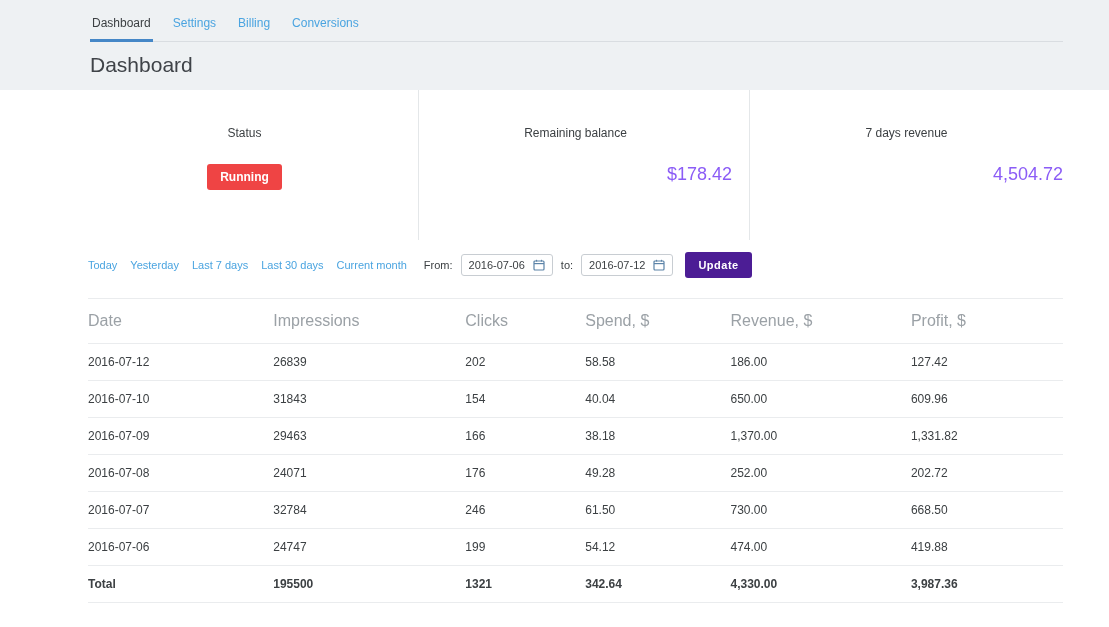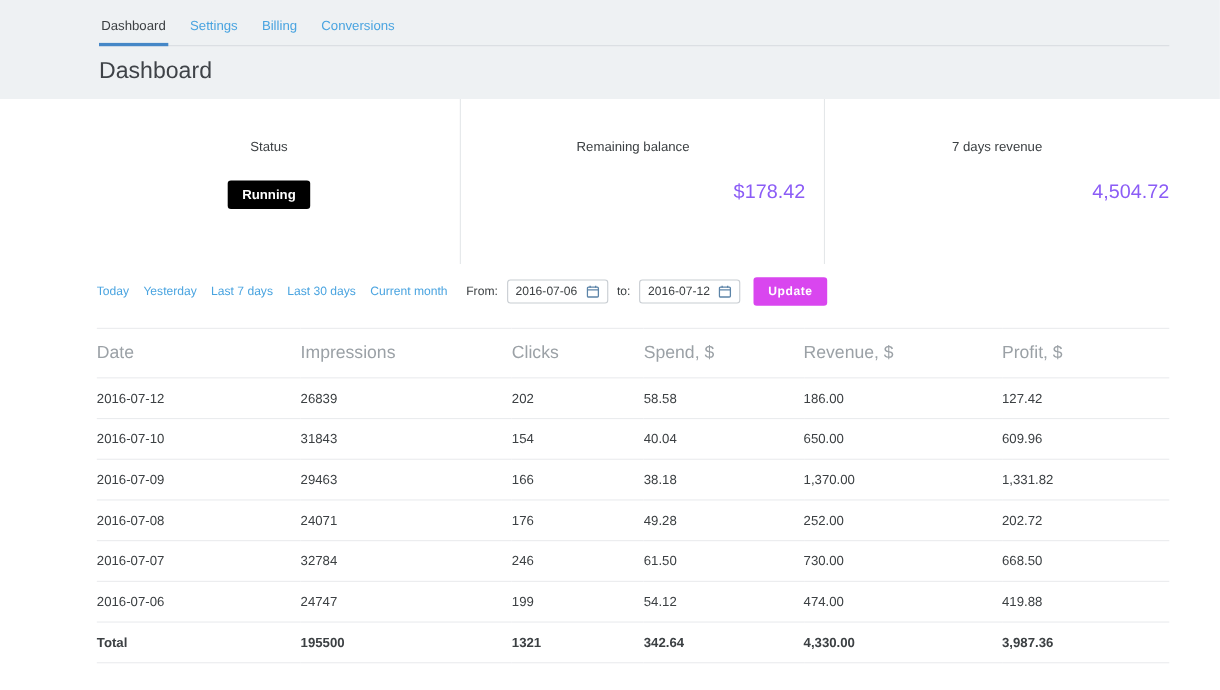--- a/index.html
+++ b/index.html
@@ -23,36 +23,36 @@
   .tab.active { color: #3c4043; border-bottom-color: #4587c7; }
   .page-title { margin: 11px 0 0; font-size: 21px; font-weight: 400; color: #3f4348; }
 
   
   .stats { display: flex; margin: 0 46px 0 88px; gap: 17px; }
   .stat { flex: 1; text-align: center; padding: 36px 0 50px; }
   .stat + .stat { border-left: 1px solid #e4e7e9; }
   .stat-label { font-size: 12px; color: #3c4043; margin-bottom: 24px; }
   .stat-value { font-size: 18px; color: #8b5cf6; text-align: right; }
   .badge {
-    display: inline-block; background: #000000; color: #fff;
+    display: inline-block; background: #ef4444; color: #fff;
     font-size: 12px; font-weight: bold; padding: 6px 13px; border-radius: 3px;
   }
 
   
   .filters { display: flex; align-items: center; margin: 12px 46px 20px 88px; }
   .quick-link { font-size: 11px; color: #4aa4e0; text-decoration: none; margin-right: 13px; cursor: pointer; }
   .from-label { font-size: 11px; margin: 0 8px 0 4px; }
   .to-label { font-size: 11px; margin: 0 8px; }
   .date-input {
     display: inline-flex; align-items: center; gap: 8px;
     background: #fff; border: 1px solid #c8cdd2; border-radius: 3px;
     padding: 4px 7px; font-size: 11px; color: #3c4043; cursor: pointer;
   }
   .update-btn {
-    margin-left: 12px; background: #d946ef; border: 0; border-radius: 3px;
+    margin-left: 12px; background: #4c1d95; border: 0; border-radius: 3px;
     color: #fff; font-family: inherit; font-size: 11px; font-weight: bold;
     letter-spacing: .5px; padding: 7px 13px; cursor: pointer;
   }
 
   
   .data-table { width: calc(100% - 134px); margin: 0 46px 30px 88px; border-collapse: collapse; table-layout: fixed; }
   .data-table th {
     text-align: left; font-weight: 400; font-size: 16px; color: #9ba1a6;
     padding: 13px 0; border-top: 1px solid #eaecee; border-bottom: 1px solid #eaecee;
   }

